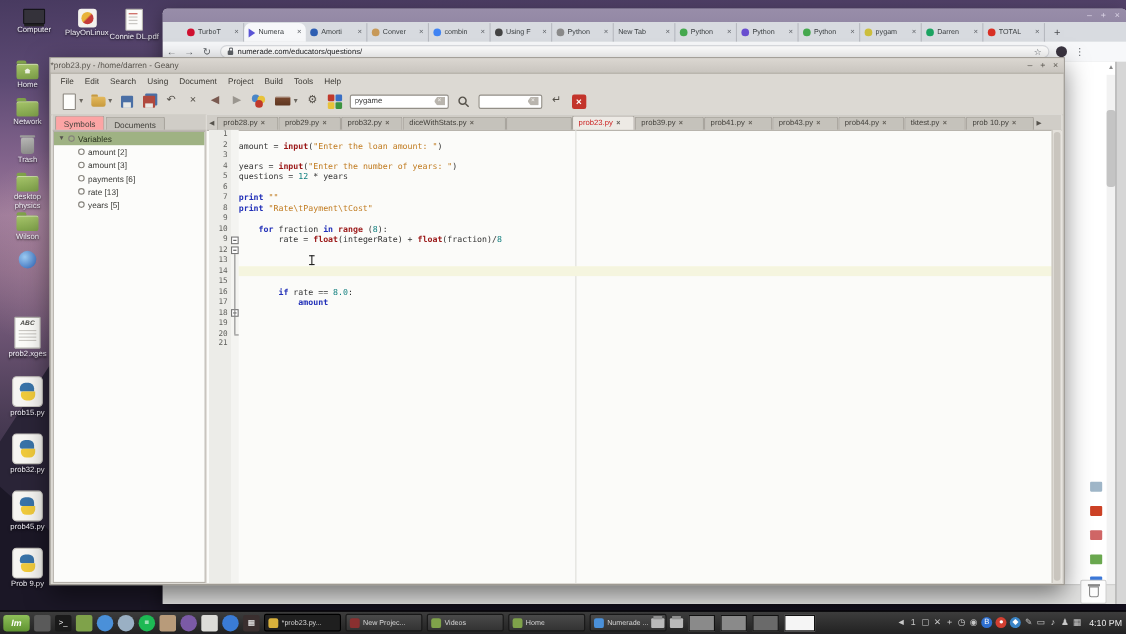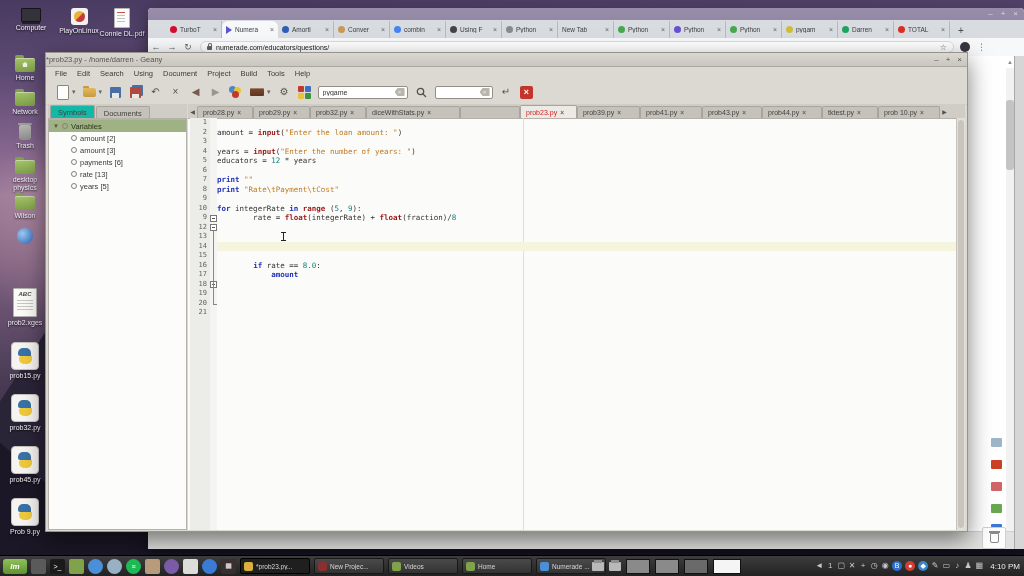--- a/index.html
+++ b/index.html
@@ -105,21 +105,21 @@
   .tb-input{height:13px;background:#fff;border:1px solid #938f88;border-radius:2px;display:flex;align-items:center;padding:0 2px 0 4px;box-sizing:border-box;}
   .tb-input input{border:none;outline:none;padding:0;width:100%;font-size:7px;color:#333;background:transparent;font-family:"Liberation Sans",sans-serif;}
   .tb-clear{flex:0 0 auto;width:10px;height:8px;background:#b9b5ae;border-radius:2px 1px 1px 2px;clip-path:polygon(3px 0,100% 0,100% 100%,3px 100%,0 50%);
     color:#f4f2ee;font-size:6px;line-height:8px;text-align:center;}
   .tb-quit{width:13px;height:13px;background:#c3342b;border-radius:2px;color:#fff;font-size:9px;line-height:13px;text-align:center;font-weight:bold;}
   .g-main{position:absolute;left:1px;top:51px;right:1px;bottom:1px;background:#dcd9d3;}
   
   .g-sidebar{position:absolute;left:1px;top:0;width:139px;bottom:0;}
   .sb-tabs{position:absolute;left:0;top:0;right:0;height:14px;display:flex;gap:1px;padding-left:2px;background:#d0cdc7;border-bottom:1px solid #b5b1aa;}
   .sb-tab{font-size:7.5px;color:#44423d;padding:2px 7px 1px;background:#c5c2bb;border:1px solid #a9a59e;border-bottom:none;border-radius:2px 2px 0 0;margin-top:2px;}
-  .sb-tab.active{background:#14b8a6;margin-top:1px;}
+  .sb-tab.active{background:#fca5a5;margin-top:1px;}
   .sb-panel{position:absolute;left:0;top:15px;right:0;bottom:0;background:#fcfcfa;border:1px solid #b5b1aa;box-sizing:border-box;overflow:hidden;}
   .tree-row{display:flex;align-items:center;gap:3px;height:12px;padding-left:4px;font-size:7.5px;color:#3a3a36;}
   .tree-row.selected{background:#9fb283;color:#2c3520;}
   .tree-row .exp{font-size:6px;color:#55534e;width:6px;}
   .tree-row.child{padding-left:22px;}
   .sym-dot{width:6px;height:6px;border:1.5px solid #84817a;border-radius:50%;box-sizing:border-box;flex:0 0 auto;}
   
   .g-editor{position:absolute;left:141px;top:0;right:1px;bottom:0;background:#fbfbf9;}
   .ftab-bar{position:absolute;left:0;top:0;right:0;height:14px;background:#d0cdc7;border-bottom:1px solid #b5b1aa;display:flex;align-items:flex-end;}
   .ftab-scroll{width:9px;height:13px;font-size:6px;color:#55524c;display:flex;align-items:center;justify-content:center;flex:0 0 auto;}
@@ -552,26 +552,26 @@
               <div class="fold-corner" style="top: 185.5px;"></div>
             </div>
           <div class="code-area" id="code-area">
             <div class="longline"></div>
             <div class="curline" id="curline" style="top: 123.5px;"></div>
             <div id="code-lines">
                 <div class="cline"></div>
                 <div class="cline"><span class="seg-d">amount = </span><span class="seg-b">input</span><span class="seg-d">(</span><span class="seg-s">"Enter the loan amount: "</span><span class="seg-d">)</span></div>
                 <div class="cline"></div>
                 <div class="cline"><span class="seg-d">years = </span><span class="seg-b">input</span><span class="seg-d">(</span><span class="seg-s">"Enter the number of years: "</span><span class="seg-d">)</span></div>
-                <div class="cline"><span class="seg-d">educators = </span><span class="seg-n">12</span><span class="seg-d"> * years</span></div>
+                <div class="cline"><span class="seg-d">questions = </span><span class="seg-n">12</span><span class="seg-d"> * years</span></div>
                 <div class="cline"></div>
                 <div class="cline"><span class="seg-k">print</span><span class="seg-d"> </span><span class="seg-s">""</span></div>
                 <div class="cline"><span class="seg-k">print</span><span class="seg-d"> </span><span class="seg-s">"Rate\tPayment\tCost"</span></div>
                 <div class="cline"></div>
-                <div class="cline"><span class="seg-k">for</span><span class="seg-d"> integerRate </span><span class="seg-k">in</span><span class="seg-d"> </span><span class="seg-b">range</span><span class="seg-d"> (</span><span class="seg-n">5</span><span class="seg-d">, </span><span class="seg-n">9</span><span class="seg-d">):</span></div>
+                <div class="cline"><span class="seg-d">    </span><span class="seg-k">for</span><span class="seg-d"> fraction </span><span class="seg-k">in</span><span class="seg-d"> </span><span class="seg-b">range</span><span class="seg-d"> (</span><span class="seg-n">8</span><span class="seg-d">):</span></div>
                 <div class="cline"><span class="seg-d">        rate = </span><span class="seg-b">float</span><span class="seg-d">(integerRate) + </span><span class="seg-b">float</span><span class="seg-d">(fraction)/</span><span class="seg-n">8</span></div>
                 <div class="cline"></div>
                 <div class="cline"></div>
                 <div class="cline"></div>
                 <div class="cline"></div>
                 <div class="cline"><span class="seg-d">        </span><span class="seg-k">if</span><span class="seg-d"> rate == </span><span class="seg-n">8.0</span><span class="seg-d">:</span></div>
                 <div class="cline"><span class="seg-d">            </span><span class="seg-k">amount</span></div>
                 <div class="cline"></div>
                 <div class="cline"></div>
               </div>

